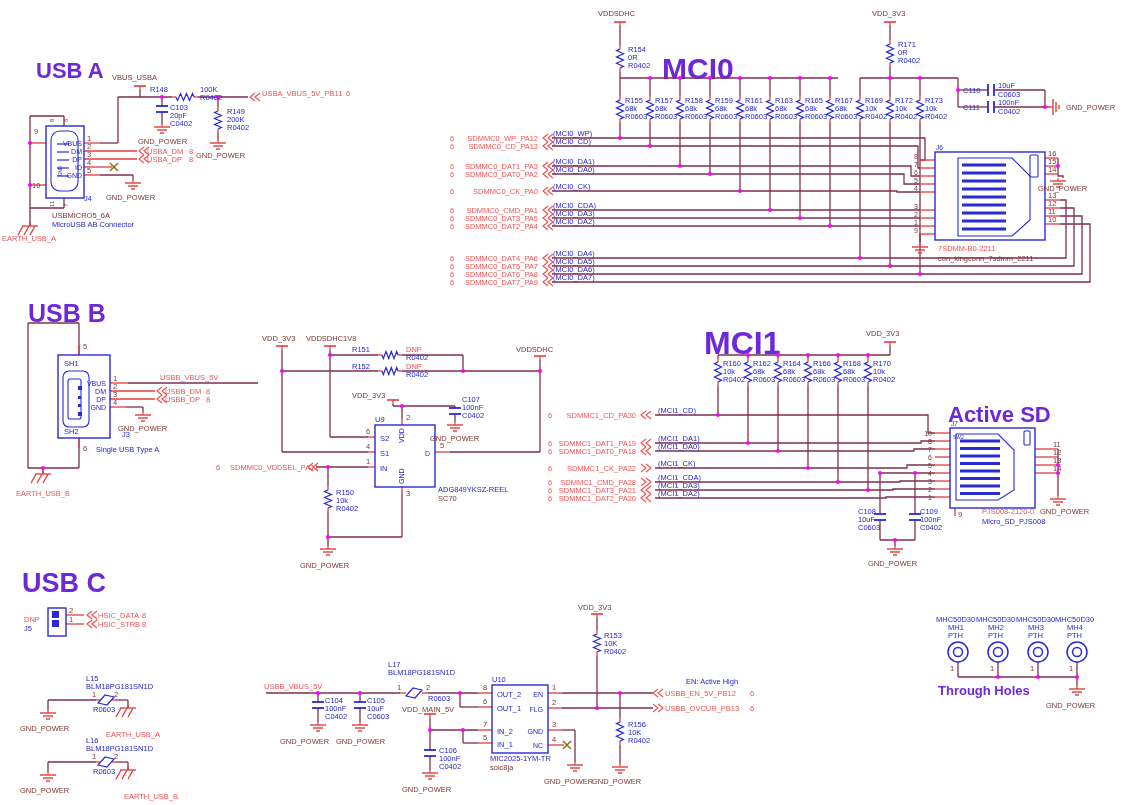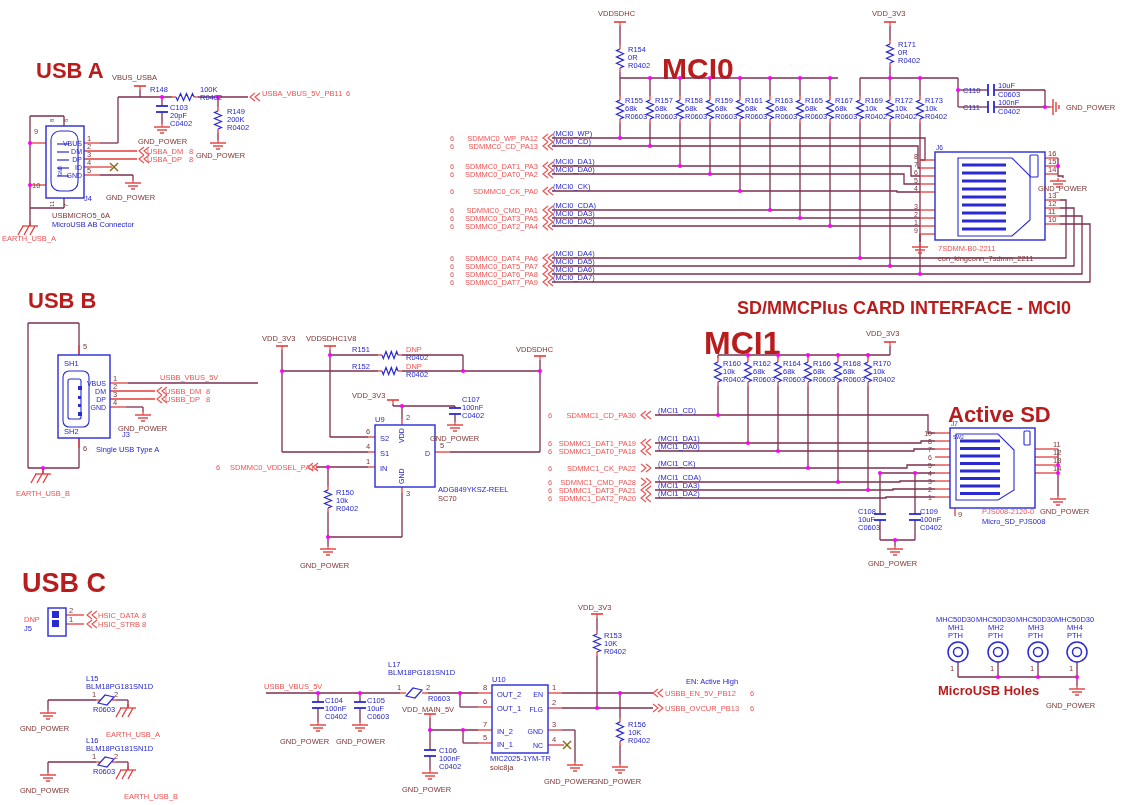--- a/index.html
+++ b/index.html
@@ -1,33 +1,32 @@
 <!DOCTYPE html>
 <html><head>
 <meta charset="utf-8">
 <style>
   html,body{margin:0;padding:0;background:#fff;}
   #canvas{position:relative;width:1128px;height:805px;background:#fff;font-family:"Liberation Sans",sans-serif;overflow:hidden;}
   #canvas svg{position:absolute;left:0;top:0;}
-  .hd{position:absolute;color:#b91c1c;font-weight:bold;white-space:nowrap;line-height:1;}
+  .hd{position:absolute;color:#6d28d9;font-weight:bold;white-space:nowrap;line-height:1;}
   svg text{font-family:"Liberation Sans",sans-serif;}
   .tb{fill:#1f1fc8}.tr{fill:#ef5353}.tm{fill:#7d3434}
 </style>
 </head>
 <body>
 
 <div id="canvas">
   <div class="hd" style="left:36px;top:60px;font-size:22px">USB A</div>
-  <div class="hd" style="left:28px;top:290px;font-size:22px">USB B</div>
+  <div class="hd" style="left:28px;top:301px;font-size:25px">USB B</div>
   <div class="hd" style="left:22px;top:570px;font-size:27px">USB C</div>
   <div class="hd" style="left:662px;top:54px;font-size:30px">MCI0</div>
   <div class="hd" style="left:704px;top:327px;font-size:32px">MCI1</div>
   <div class="hd" style="left:948px;top:404px;font-size:22px">Active SD</div>
-  <div class="hd" style="left:737px;top:299px;font-size:18px">SD/MMCPlus CARD INTERFACE - MCI0</div>
-  <div class="hd" style="left:938px;top:684px;font-size:13px">MicroUSB Holes</div>
+  <div class="hd" style="left:938px;top:684px;font-size:13px">Through Holes</div>
 <svg width="1128" height="805" viewBox="0 0 1128 805">
       <polyline points="140,90 140,97" fill="none" stroke="#7e2f4f" stroke-width="1.3"></polyline>
       <polyline points="118,97 172,97" fill="none" stroke="#7e2f4f" stroke-width="1.3"></polyline>
       <polyline points="198,97 248,97" fill="none" stroke="#7e2f4f" stroke-width="1.3"></polyline>
       <polyline points="162,97 162,106" fill="none" stroke="#7e2f4f" stroke-width="1.3"></polyline>
       <polyline points="162,112 162,124" fill="none" stroke="#7e2f4f" stroke-width="1.3"></polyline>
       <polyline points="218,97 218,107" fill="none" stroke="#7e2f4f" stroke-width="1.3"></polyline>
       <polyline points="218,133 218,140" fill="none" stroke="#7e2f4f" stroke-width="1.3"></polyline>
       <polyline points="118,97 118,143" fill="none" stroke="#7e2f4f" stroke-width="1.3"></polyline>
       <polyline points="100,143 118,143" fill="none" stroke="#7e2f4f" stroke-width="1.3"></polyline>

